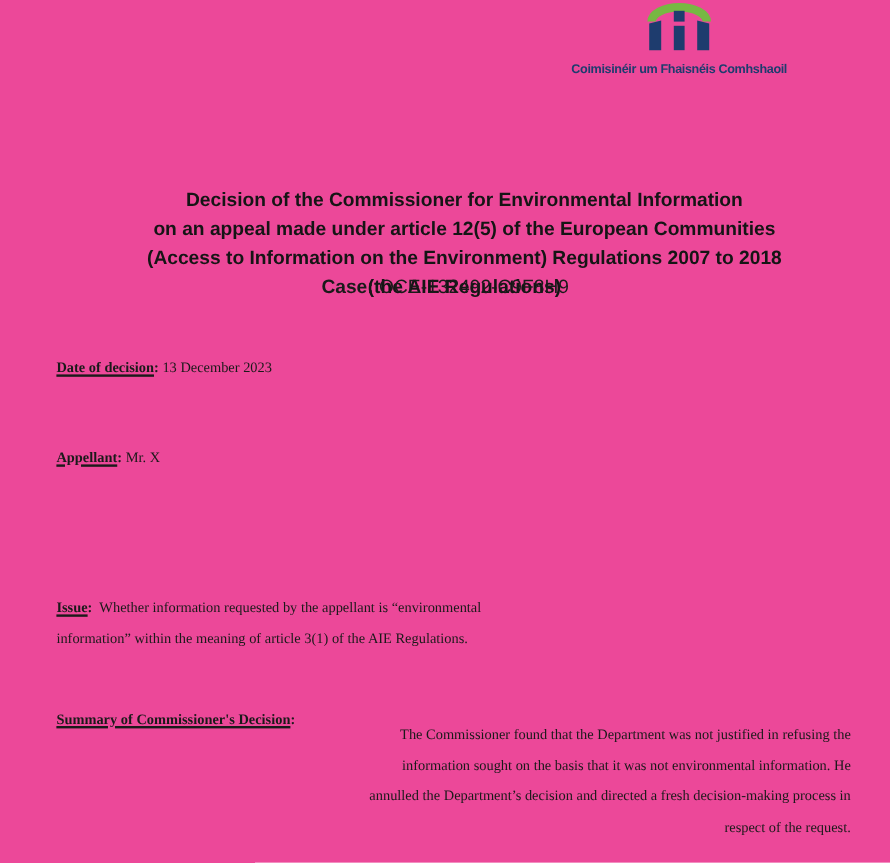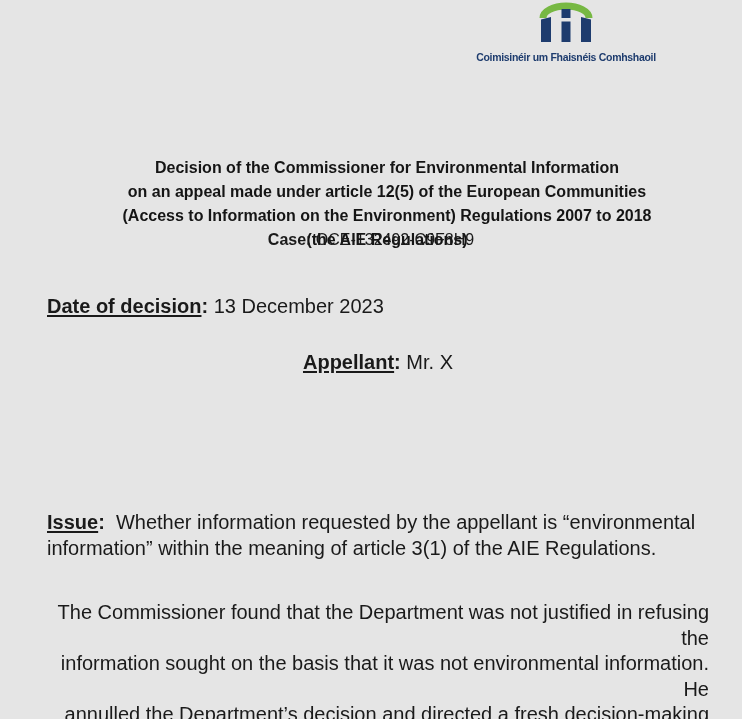--- a/index.html
+++ b/index.html
@@ -4,21 +4,21 @@
 <style>
   html, body {
     margin: 0;
     padding: 0;
     background: #ffffff;
   }
   .page {
     position: relative;
     width: 742px;
     height: 719px;
-    background: #e5e5e5;
+    background: #ec4899;
     font-family: "Liberation Sans", sans-serif;
     color: #1a1a1a;
     font-size: 16px;
     overflow: hidden;
   }
   
   .logo-block {
     position: absolute;
     top: 2px;
     left: 436px;
@@ -60,27 +60,28 @@
     width: 742px;
     text-align: center;
     font-size: 16px;
     line-height: 24px;
   }
   
   .field {
     position: absolute;
     left: 47px;
     width: 662px;
-    font-size: 20px;
+    font-size: 12px;
     line-height: 25.5px;
+    font-family: Liberation Serif, serif;
   }
   .field-date        { top: 294px; }
-  .field-appellant   { top: 350px; text-align: center; }
+  .field-appellant   { top: 369px; }
   .field-authority   { top: 430px; }
-  .field-issue       { top: 510px; }
+  .field-issue       { top: 494px; }
   .field-summary-hd  { top: 587px; }
   .field-summary-bd  { top: 600px; text-align: right; }
   .lbl {
     font-weight: bold;
     text-decoration: underline;
     text-decoration-thickness: 1.5px;
     text-underline-offset: 2px;
   }
   .colon-bold { font-weight: bold; }
   .colon-reg  { font-weight: normal; }
@@ -121,19 +122,22 @@
   <div class="field field-appellant">
     <span class="lbl">Appellant</span><span class="colon-bold">:</span><span class="val"> Mr. X</span>
   </div>
 
 
   <div class="field field-issue">
     <span class="lbl">Issue</span><span class="colon-bold">:</span><span class="val">  Whether information requested by the appellant is “environmental
 information” within the meaning of article 3(1) of the AIE Regulations.</span>
   </div>
 
+  <div class="field field-summary-hd">
+    <span class="lbl">Summary of Commissioner's Decision</span><span class="colon-bold">:</span>
+  </div>
 
   <div class="field field-summary-bd para">The Commissioner found that the Department was not justified in refusing the
 information sought on the basis that it was not environmental information. He
 annulled the Department’s decision and directed a fresh decision-making process in
 respect of the request.</div>
 
 </div>
 
 </body></html>

